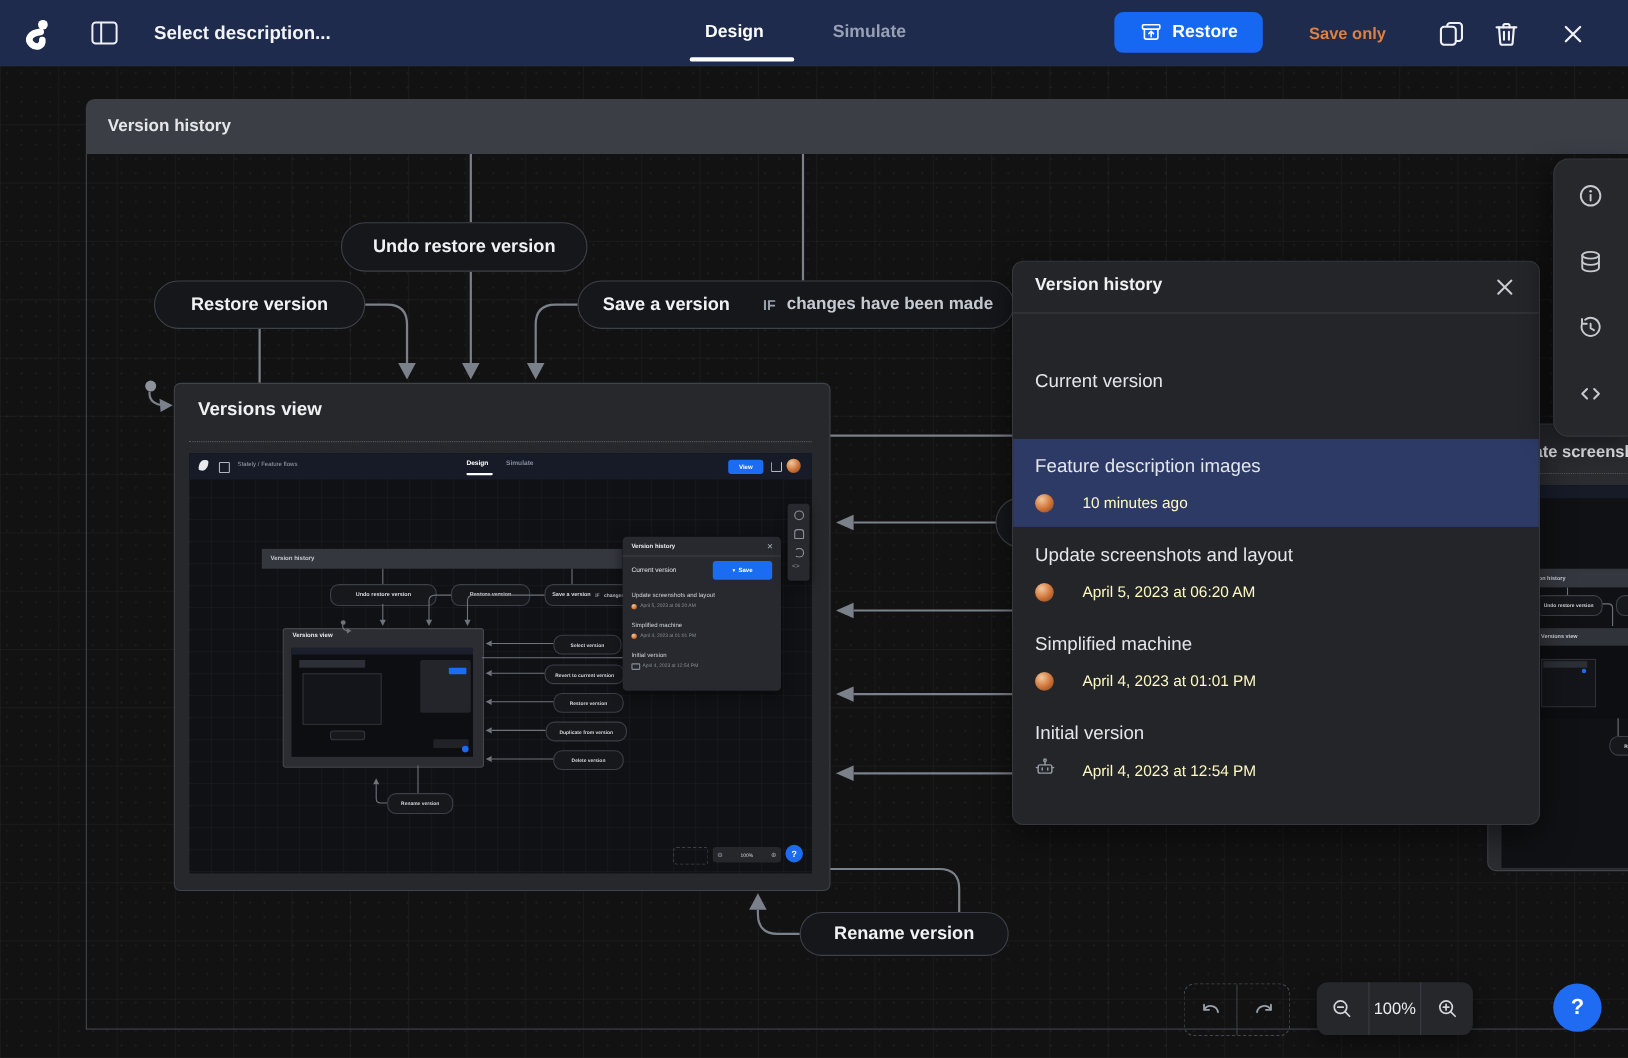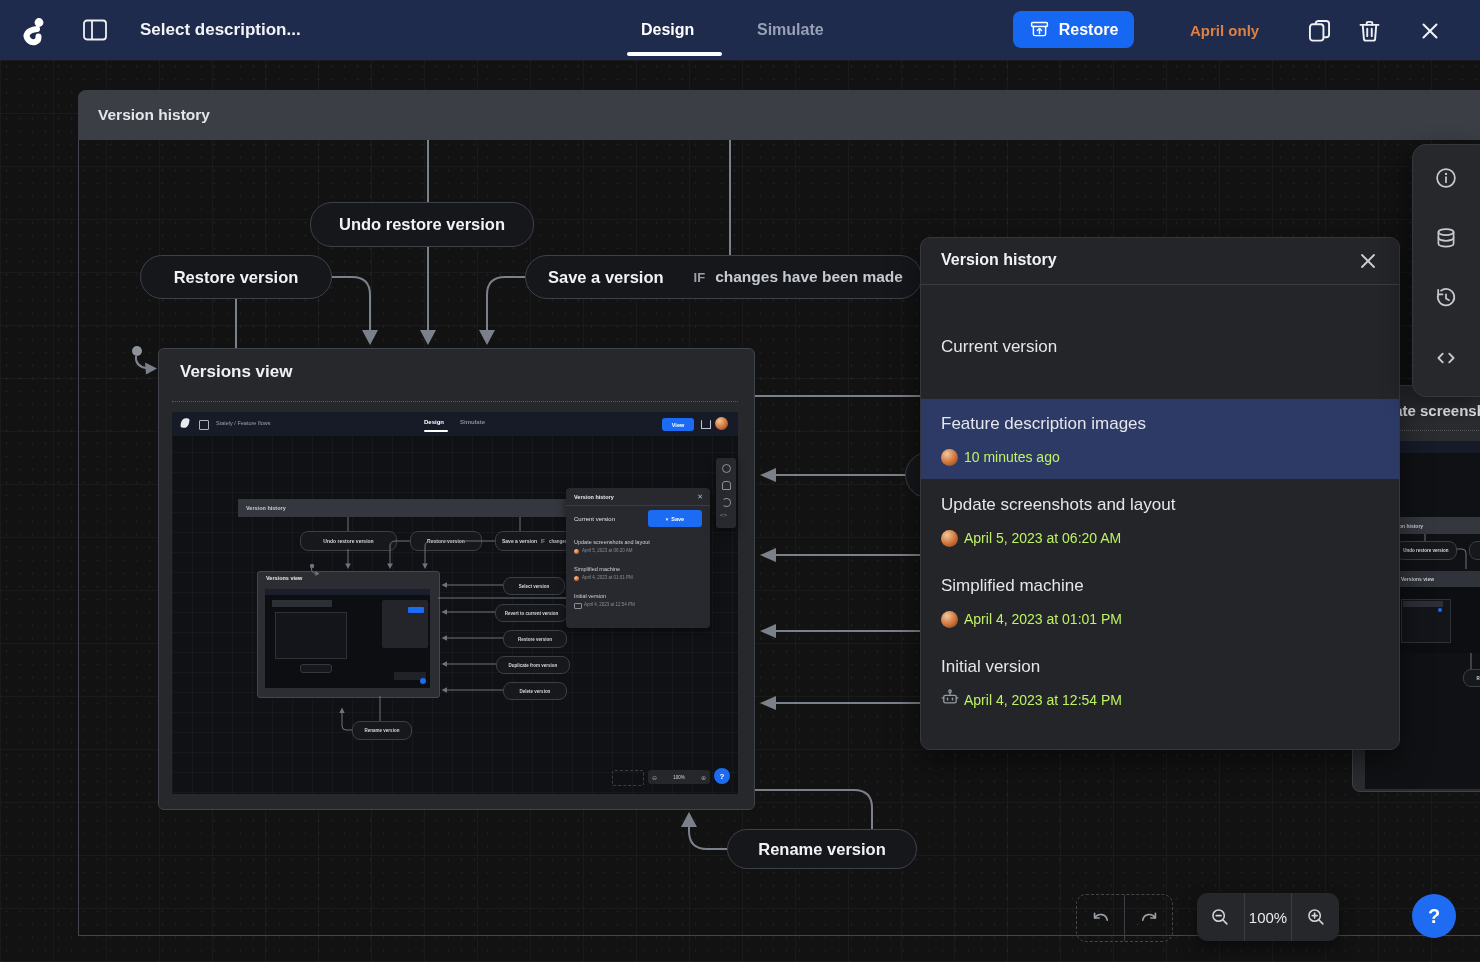--- a/index.html
+++ b/index.html
@@ -51,21 +51,21 @@
   
   .panel{left:920px;top:237px;width:480px;height:513px;background:#232528;
     border:1px solid #35373c;border-radius:10px;z-index:20;overflow:hidden;
     box-shadow:0 10px 30px rgba(0,0,0,.5);box-sizing:border-box;}
   .panel-header{position:absolute;left:0;top:0;width:100%;height:46px;
     border-bottom:1px solid #3a3d42;}
   .panel-header .ph-title{position:absolute;left:20px;top:13px;color:#f0f1f3;
     font-size:16px;font-weight:700;}
   .p-row{position:absolute;left:0;width:100%;box-sizing:border-box;}
   .p-title{position:absolute;left:20px;color:#e3e6ea;font-size:17px;}
-  .p-meta{position:absolute;left:43px;color:#bef264;font-size:14px;}
+  .p-meta{position:absolute;left:63px;color:#fef9c3;font-size:14px;}
   .p-avatar{position:absolute;left:20px;width:17px;height:17px;border-radius:50%;
     background:radial-gradient(circle at 35% 30%,#f2c79c,#cf7136 55%,#6b4426);}
   
   .rtoolbar{left:1412px;top:144px;width:78px;height:251px;background:#26282c;
     border:1px solid #35373c;border-radius:14px;z-index:25;
     box-shadow:-6px 8px 24px rgba(0,0,0,.45);}
   .rt-icon{position:absolute;left:20px;width:26px;height:26px;}
   
   .preview{left:1352px;top:385px;width:228px;height:405px;background:#2a2c30;
     border:1px solid #3f434b;border-radius:8px;z-index:10;overflow:hidden;}
@@ -445,32 +445,32 @@
     <svg class="abs" style="left:82px;top:18px;" width="26" height="24" viewBox="0 0 26 24">
       <g stroke="#eef0f4" stroke-width="1.8" fill="none">
         <rect x="2" y="2.5" width="22" height="19" rx="3"></rect>
           <path d="M10 2.5 V21.5"></path>
         </g>
     </svg>
     <span class="abs title" style="left:140px;top:20px;">Select description...</span>
     <span class="abs tab active" style="left:641px;top:21px;">Design</span>
     <div class="abs tab-underline" style="left:627px;top:52px;width:95px;height:4px;"></div>
     <span class="abs tab" style="left:757px;top:21px;">Simulate</span>
-    <div class="abs btn-restore" style="left:1013px;top:11px;width:121px;height:37px;">
+    <div class="abs btn-restore" style="left:1013px;top:11px;width:135px;height:37px;">
       <svg width="21" height="21" viewBox="0 0 24 24">
         <g stroke="#ffffff" stroke-width="1.7" fill="none" stroke-linecap="round" stroke-linejoin="round">
           <rect x="3" y="4" width="18" height="4.5" rx="1"></rect>
           <path d="M5 8.5 V17 a2 2 0 0 0 2 2 h10 a2 2 0 0 0 2 -2 V8.5"></path>
           <path d="M12 16.5 V11"></path>
             <path d="M9.6 13.2 L12 10.8 L14.4 13.2"></path>
           </g>
       </svg>
       <span>Restore</span>
     </div>
-    <span class="abs view-only" style="left:1190px;top:22px;">April only</span>
+    <span class="abs view-only" style="left:1190px;top:22px;">Save only</span>
     <svg class="abs" style="left:1306px;top:17px;" width="27" height="27" viewBox="0 0 24 24">
       <g stroke="#eef0f4" stroke-width="1.7" fill="none">
         <rect x="8.5" y="3.5" width="12" height="14.5" rx="2.5"></rect>
         <rect x="3.5" y="6.5" width="12" height="14.5" rx="2.5" fill="#1f2b4d"></rect>
         </g>
     </svg>
     <svg class="abs" style="left:1356px;top:17px;" width="27" height="27" viewBox="0 0 24 24">
       <g stroke="#eef0f4" stroke-width="1.7" fill="none" stroke-linecap="round">
         <path d="M4 7 H20"></path>
           <path d="M9.5 7 V5.5 a1.2 1.2 0 0 1 1.2 -1.2 h2.6 a1.2 1.2 0 0 1 1.2 1.2 V7"></path>

